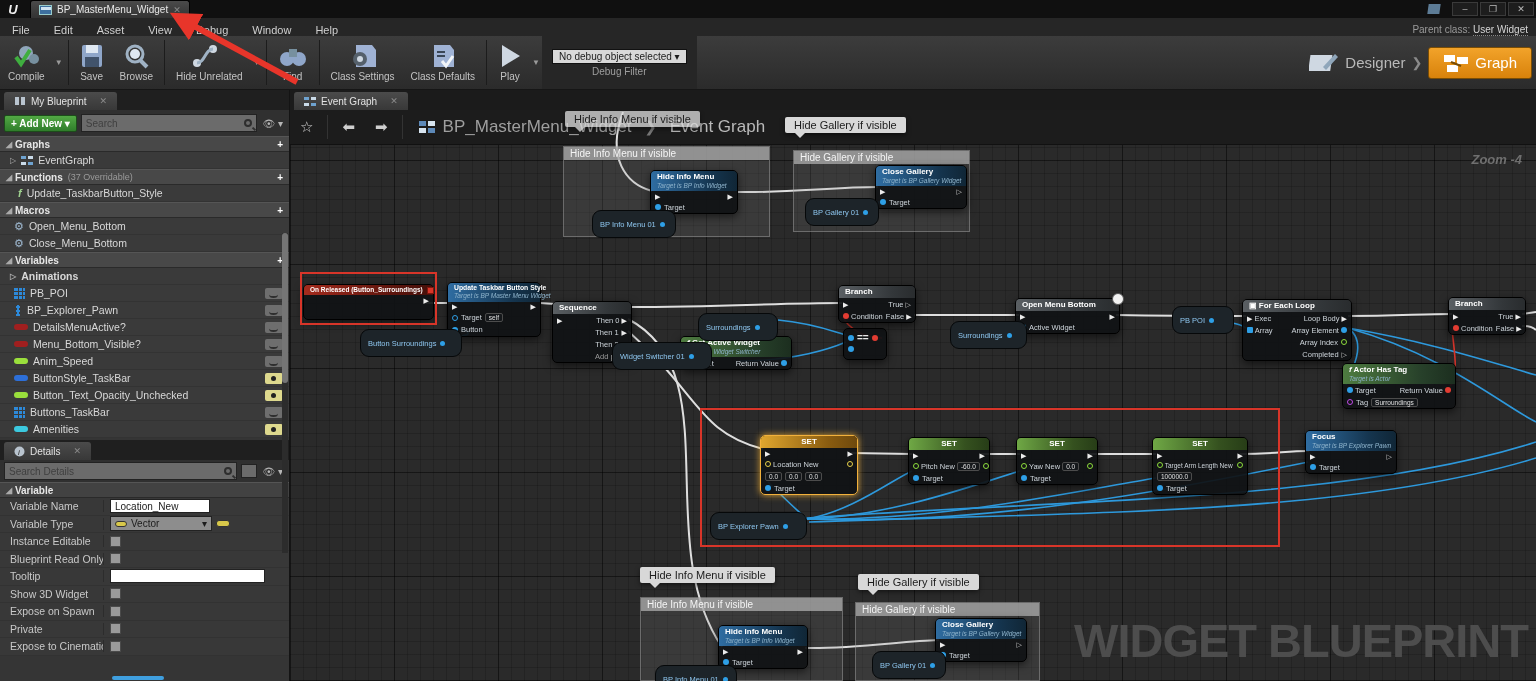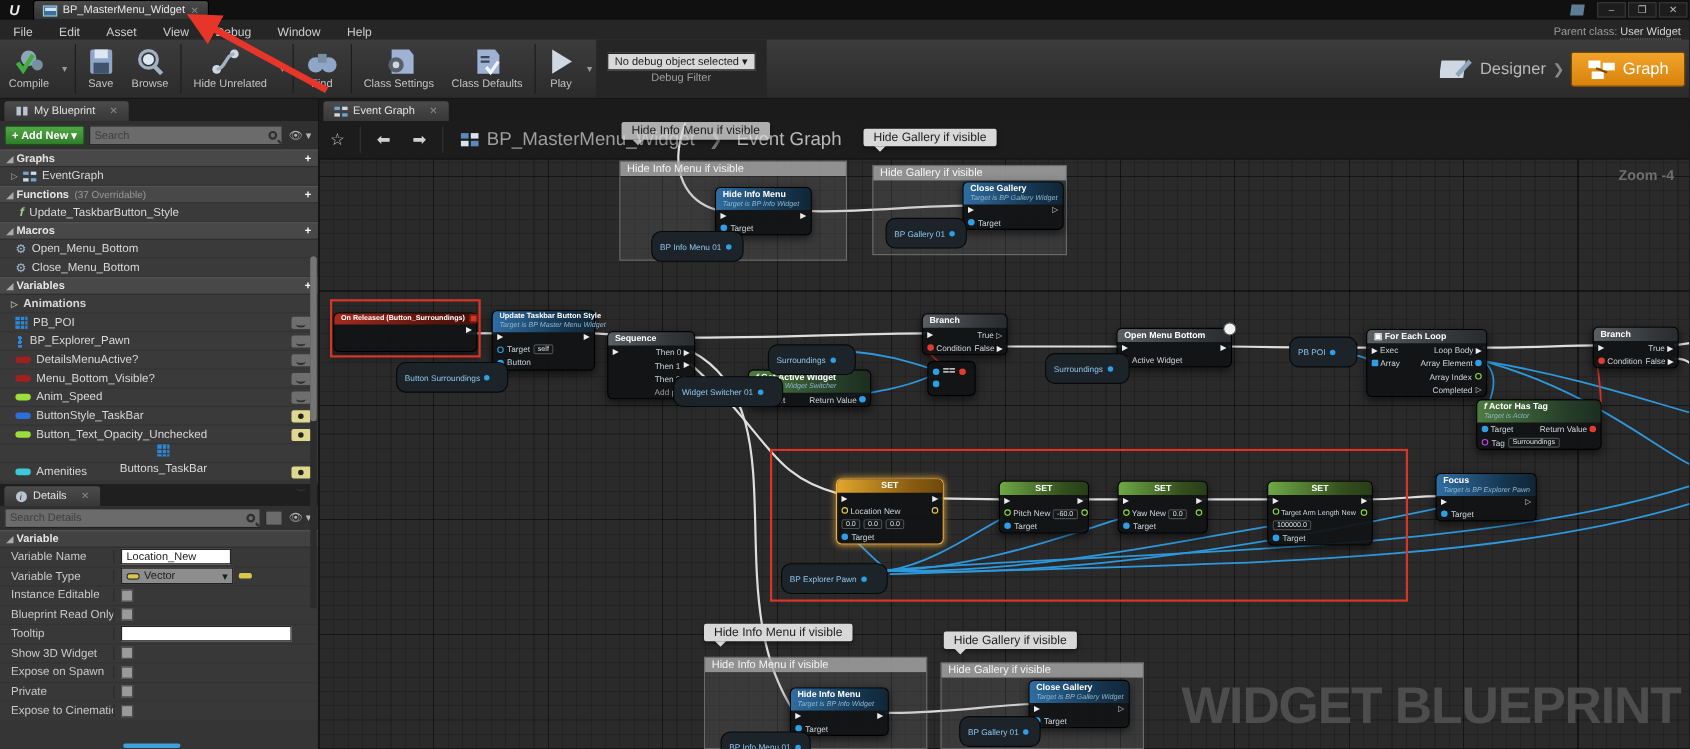--- a/index.html
+++ b/index.html
@@ -100,21 +100,21 @@
   .bc-ic { color:#cfcfcf; font-size:15px; padding:0 10px; }
   .bc-sep { width:1px; height:24px; background:#333; margin:0 4px; }
   .bc-gicon { width:16px; height:12px; position:relative; margin:0 8px 0 12px; }
   .bc-gicon i { position:absolute; width:7px; height:5px; background:#5d89b8; }
   .bc-gicon i:nth-child(2){ left:9px; background:#d7e4ef; }
   .bc-gicon i:nth-child(3){ top:7px; background:#d7e4ef; }
   .bc-gicon i:nth-child(4){ left:9px; top:7px; background:#5d89b8; }
   .bc-text { font-size:17px; color:#9f9f9f; }
   .bc-text .cur { color:#b9b9b9; }
   .bc-chev { color:#777; padding:0 8px; font-size:15px; }
-  .zoom-lbl { position:absolute; right:14px; top:42px; font-size:13px; color:#6f6f6f; font-weight:bold; z-index:6; }
+  .zoom-lbl { position:absolute; right:14px; top:42px; font-size:13px; color:#6f6f6f; font-weight:bold; z-index:6;font-style:italic; }
   .watermark { position:absolute; right:8px; top:503px; font-size:47px; font-weight:800; color:#4d4d4d; letter-spacing:-1px; white-space:nowrap; }
 
   .comment { position:absolute; background:rgba(145,145,145,0.17); border:1px solid rgba(170,170,170,0.45); z-index:8; }
   .comment .ct { background:rgba(168,168,168,0.8); color:#f4f4f4; font-size:10px; padding:1px 6px; white-space:nowrap; overflow:hidden; }
   .tip { position:absolute; background:#d8d8d8; color:#1c1c1c; font-size:11px; padding:2px 9px; border-radius:2px; z-index:30; box-shadow:0 2px 5px rgba(0,0,0,0.5); white-space:nowrap; }
   .tip.faded { opacity:0.78; }
   .tip::after { content:""; position:absolute; left:10px; bottom:-5px; border:5px solid transparent; border-top-color:#d8d8d8; border-bottom:none; }
   .redbox { position:absolute; border:2px solid #d83529; z-index:22; }
 
   .node { position:absolute; background:rgba(16,18,20,0.93); border:1px solid #000; border-radius:5px; box-shadow:0 3px 8px rgba(0,0,0,0.55); z-index:10; color:#cdd4da; font-size:7.5px; }
@@ -361,21 +361,21 @@
     <div class="tree-row" style="padding-left:14px;">
       <span class="pill ic" style="background:#2d6fd8;"></span>
       <span>ButtonStyle_TaskBar</span>
       <span class="eye-btn open ctrl"></span>
     </div>
     <div class="tree-row" style="padding-left:14px;">
       <span class="pill ic" style="background:#9adf3c;"></span>
       <span>Button_Text_Opacity_Unchecked</span>
       <span class="eye-btn open ctrl"></span>
     </div>
-    <div class="tree-row" style="padding-left:14px;flex-direction:column;">
+    <div class="tree-row" style="padding-left:14px;">
       <span class="grid-ic ic"></span>
       <span>Buttons_TaskBar</span>
       <span class="eye-btn ctrl"></span>
     </div>
     <div class="tree-row" style="padding-left:14px;">
       <span class="pill ic" style="background:#3cc9df;"></span>
       <span>Amenities</span>
       <span class="eye-btn open ctrl"></span>
     </div>
 

